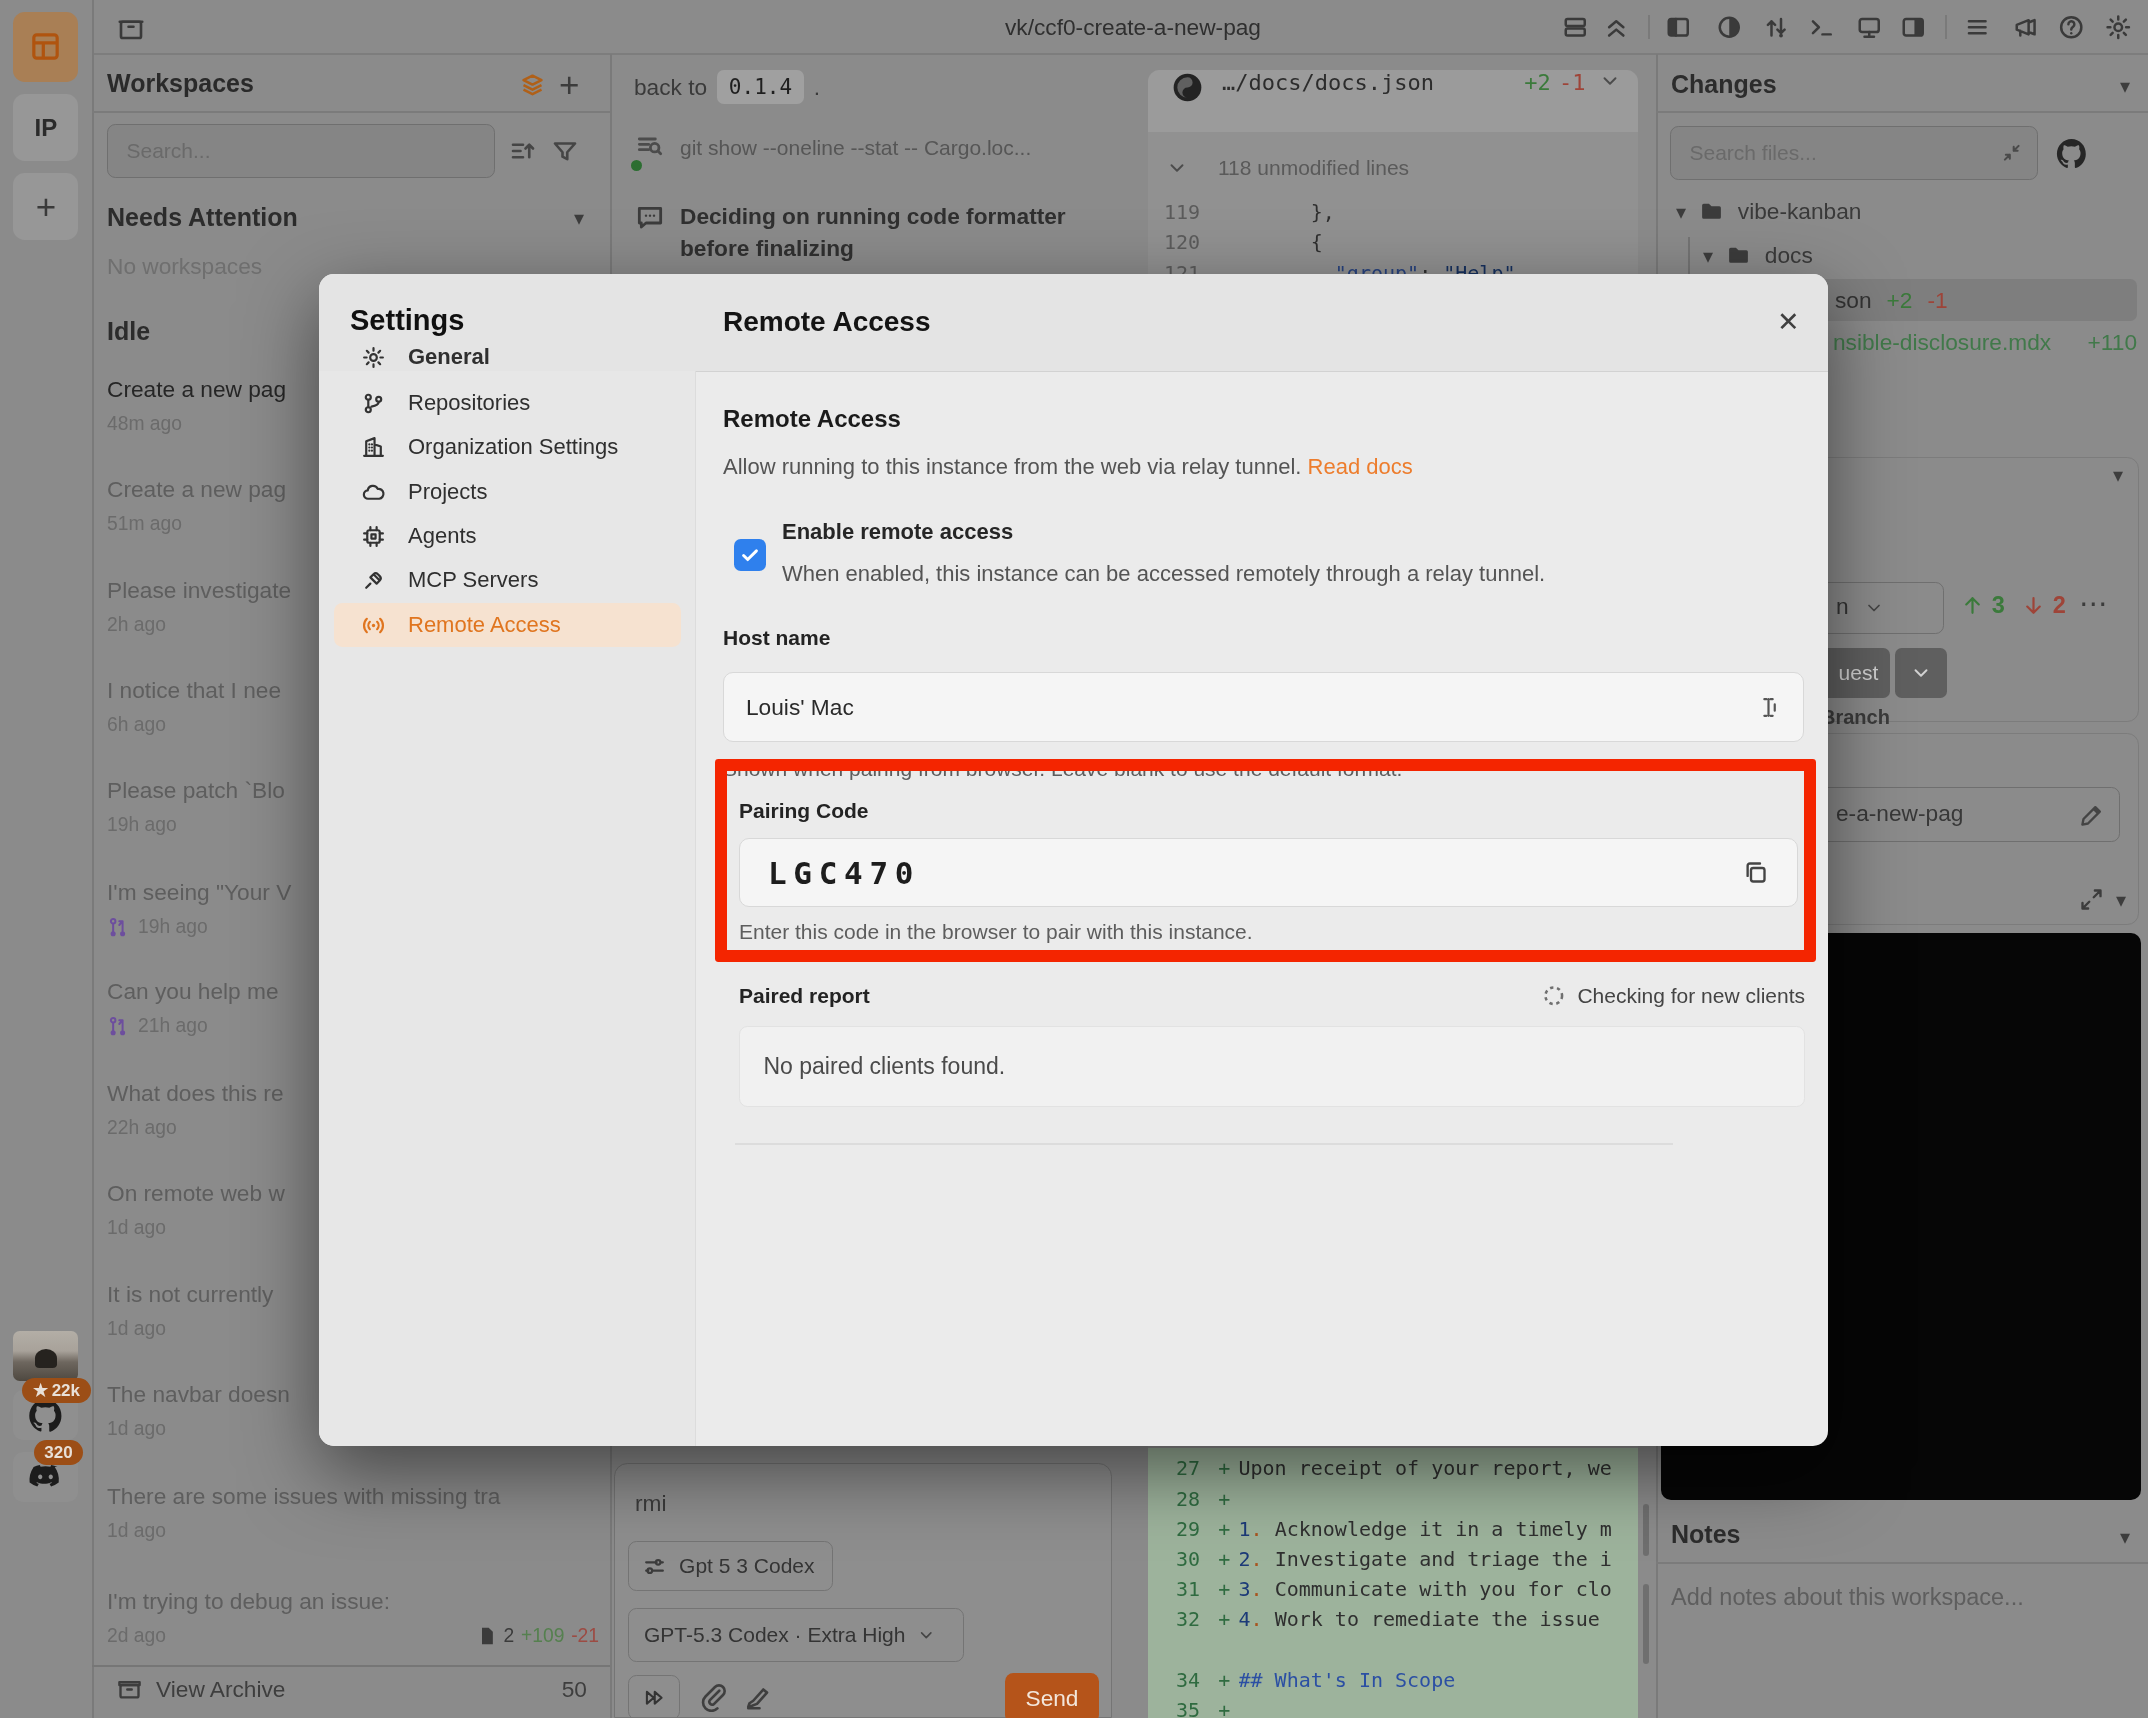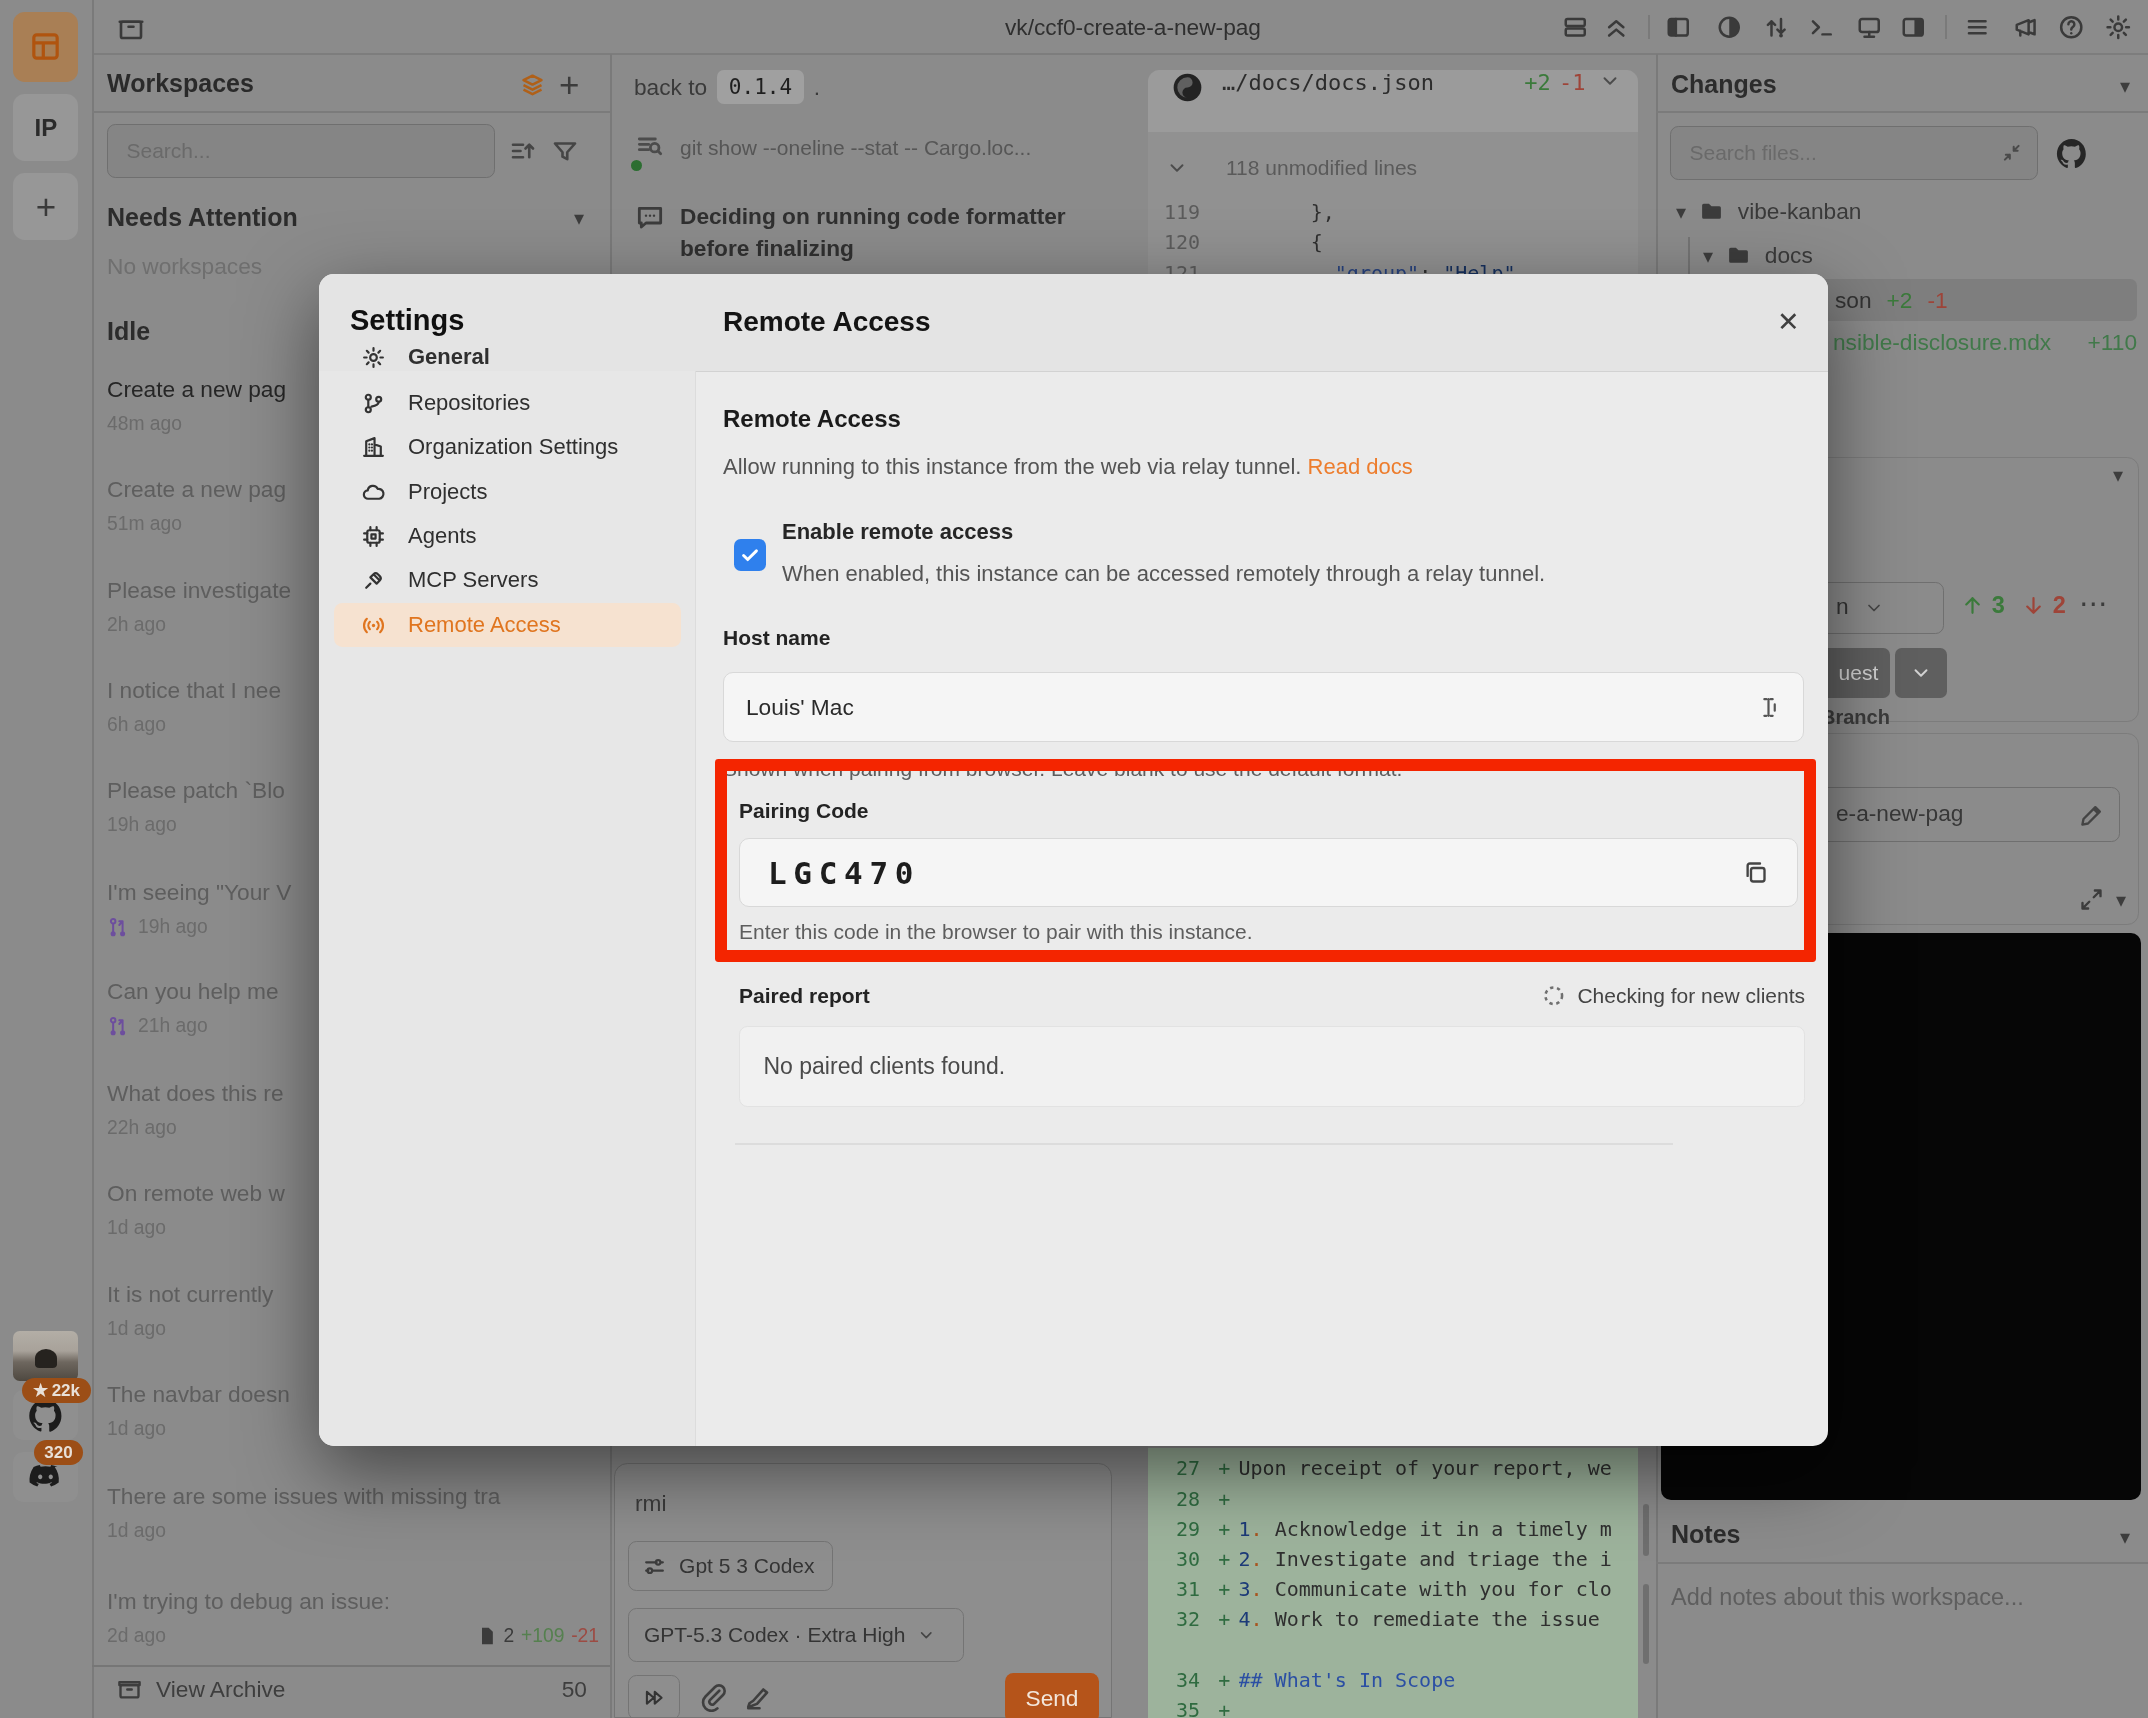--- a/index.html
+++ b/index.html
@@ -389,21 +389,21 @@
     <circle cx="12" cy="12" r="9.5" fill="#232323"></circle>
       <path d="M12 5a7 7 0 000 14 3.5 3.5 0 010-7 3.5 3.5 0 000-7z" fill="#6f6f6f" opacity="0.8"></path>
     </svg>
   <span class="mono" style="font-size:22px;color:#2c2c2c;margin-left:17px;">…/docs/docs.json</span>
   <span class="mono" style="font-size:22px;color:#3b7a3b;margin-left:auto;">+2</span>
   <span class="mono" style="font-size:22px;color:#9e4438;margin-left:8.4px;">-1</span>
   <svg width="22" height="22" viewBox="0 0 24 24" class="ico" style="stroke:#4c4c4c;margin:0 17px 0 13.4px;">
       <path d="M6 9l6 6 6-6"></path>
     </svg>
 </div>
-<div class="abs" style="left:1166px;top:156px;display:flex;align-items:center;gap:38px;">
+<div class="abs" style="left:1166px;top:156px;display:flex;align-items:center;gap:30px;">
   <svg width="22" height="22" viewBox="0 0 24 24" class="ico" style="stroke:#4c4c4c;">
       <path d="M6 9l6 6 6-6"></path>
     </svg>
   <span style="font-size:21px;color:#5a5a5a;">118 unmodified lines</span>
 </div>
 <div>
     <div class="code-row mono" style="top: 197px;">
       <span class="ln">119</span>
       <span class="plus"></span>
       <span class="src">      },</span>

